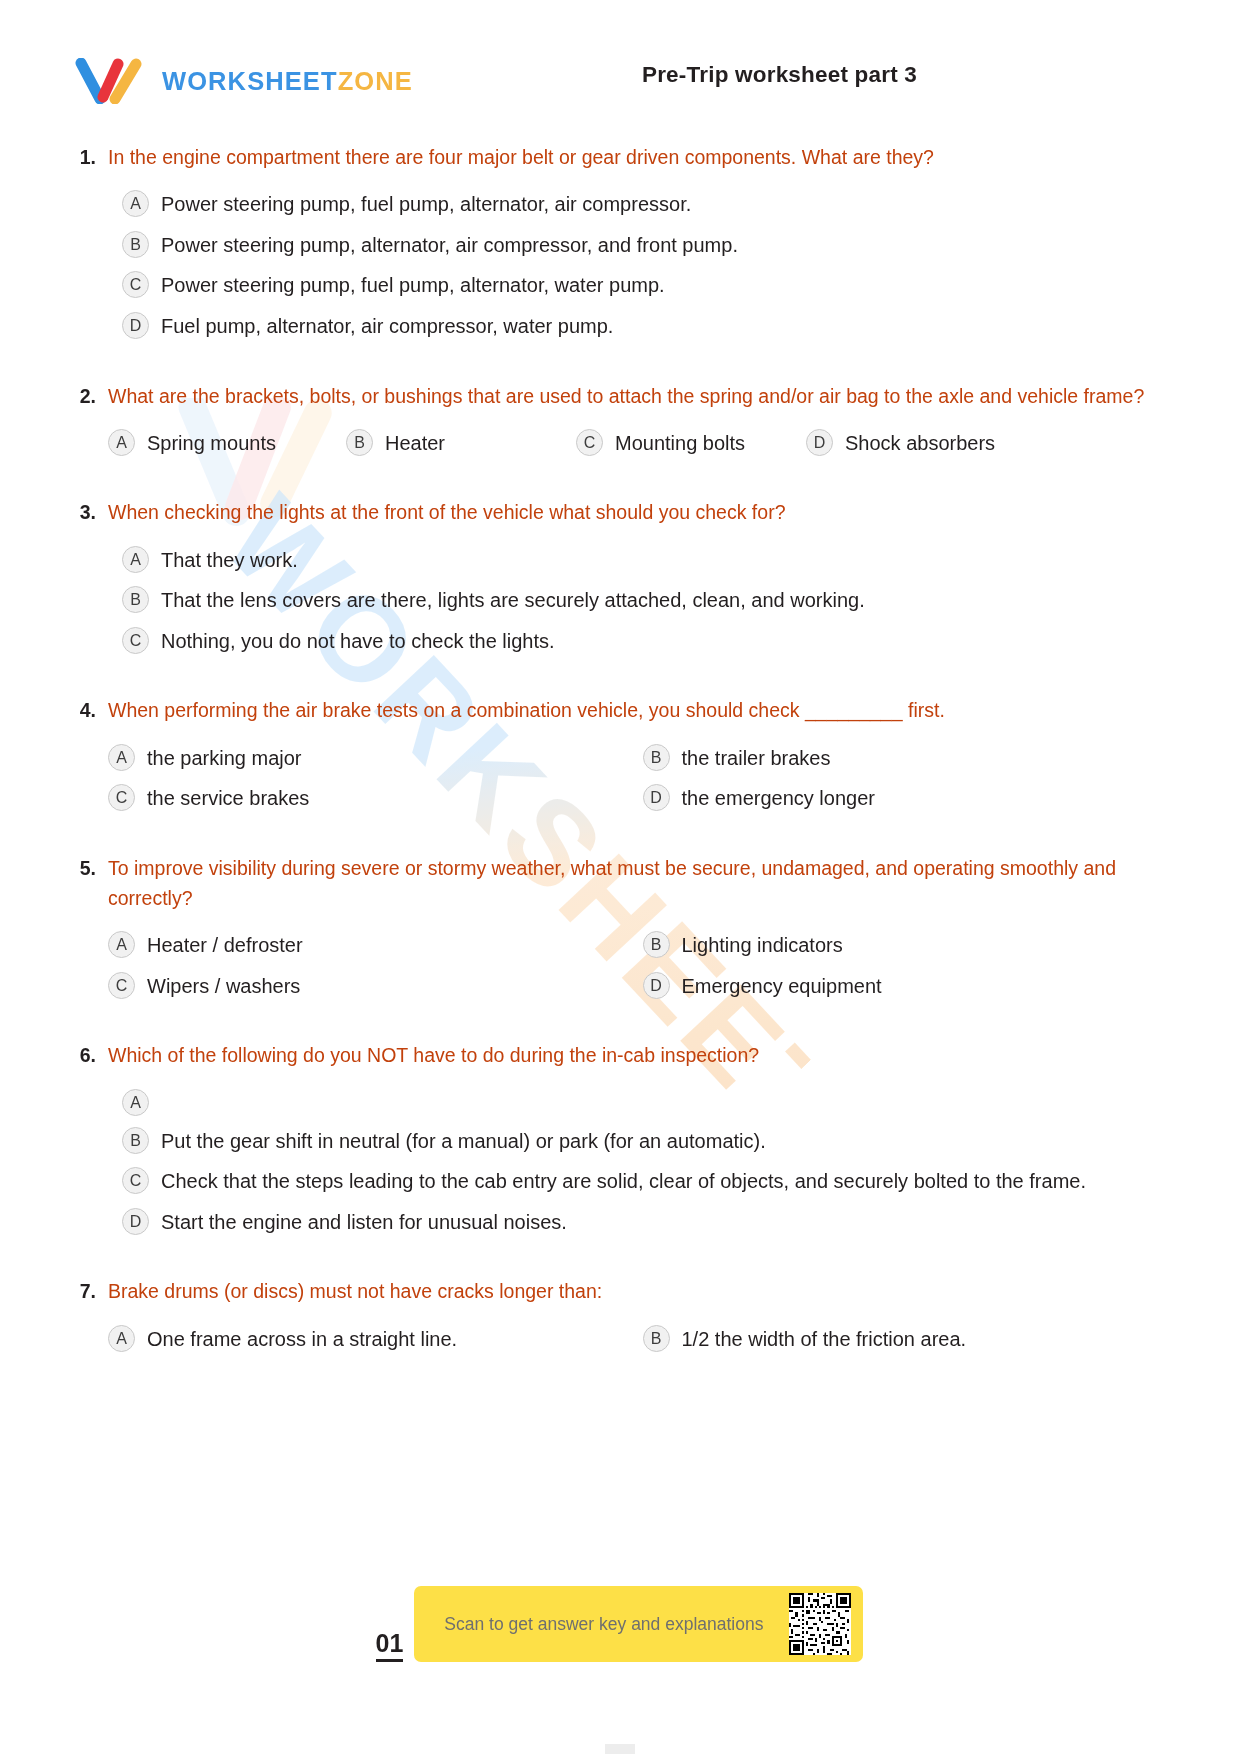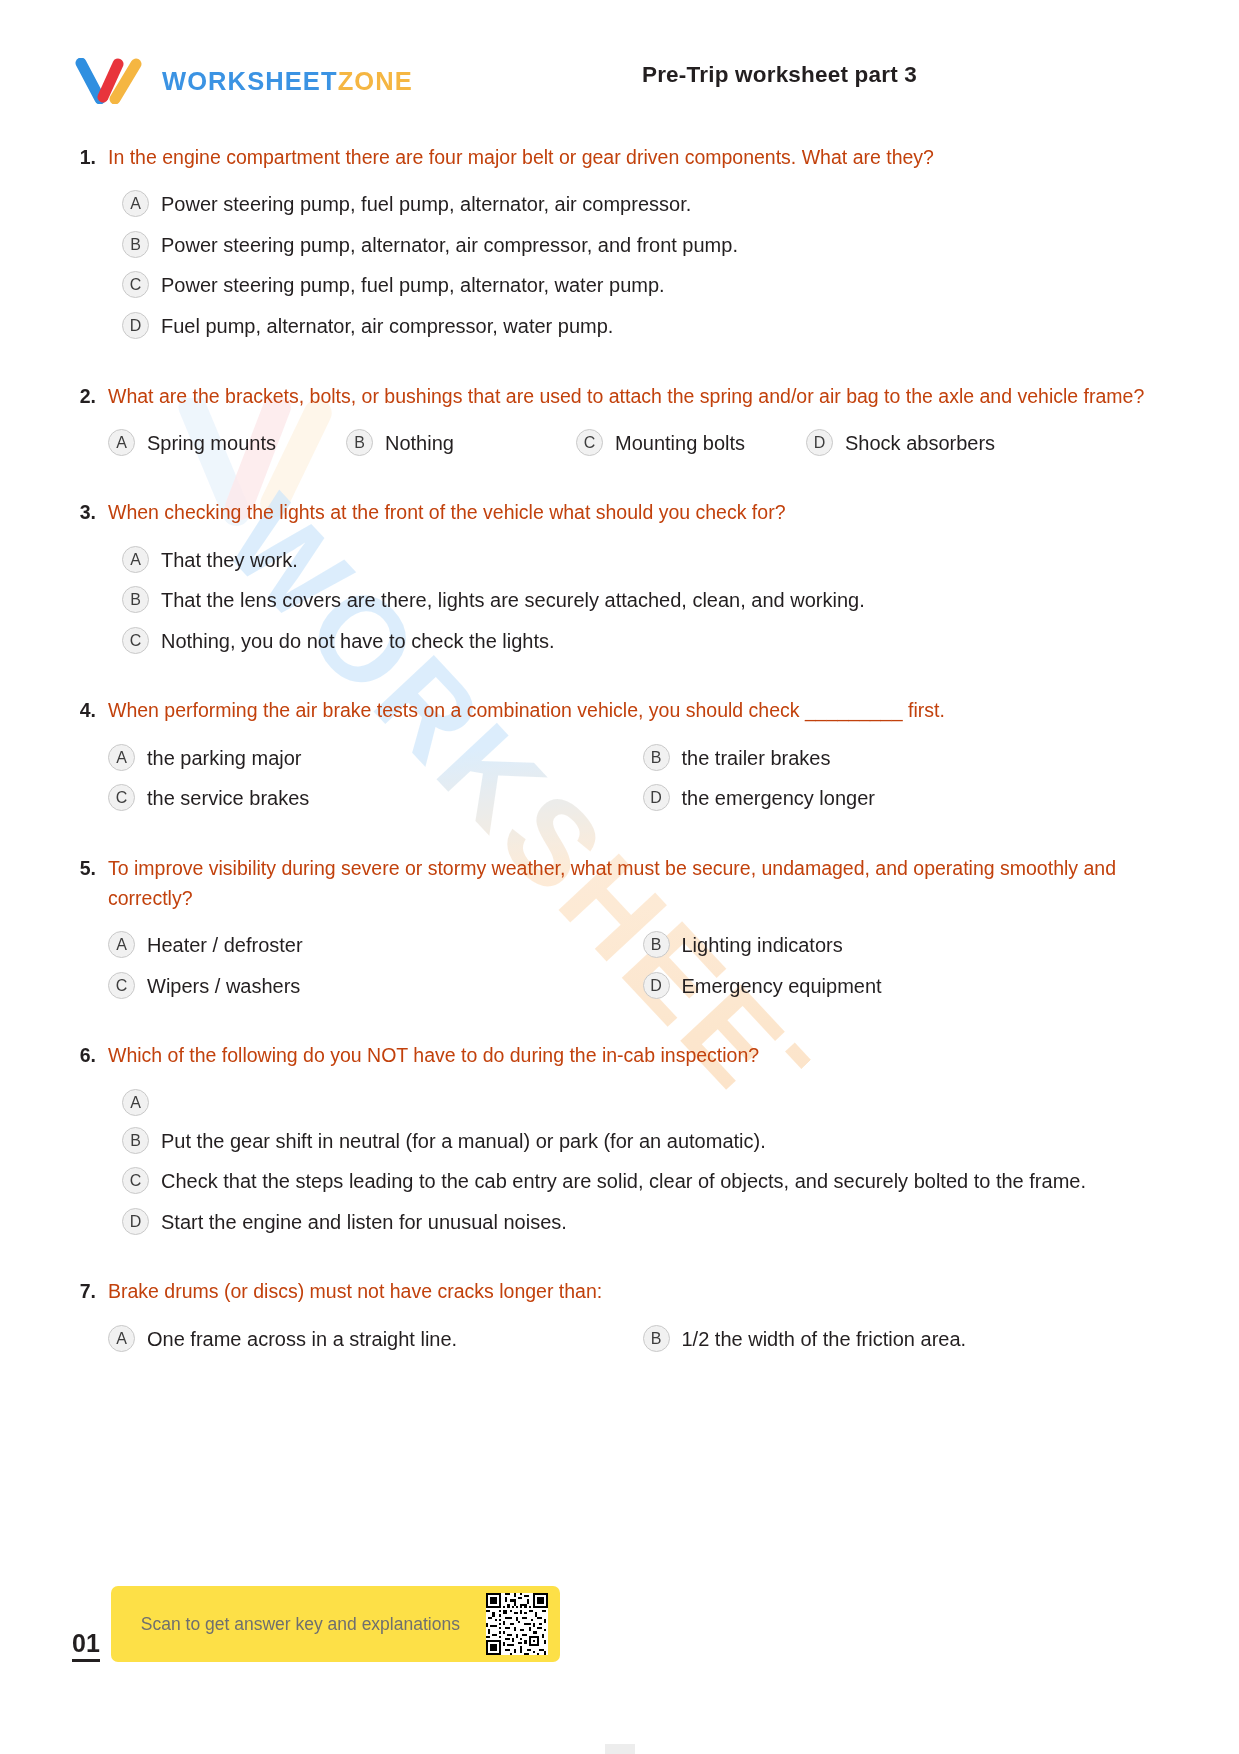--- a/index.html
+++ b/index.html
@@ -160,21 +160,21 @@
 
   
   .footer {
     position: absolute;
     left: 0; right: 0;
     bottom: 92px;
     z-index: 2;
     padding: 0 72px;
     display: flex;
     align-items: flex-end;
-    justify-content: flex-start;
+    justify-content: center;
     gap: 11px;
   }
   .page-no {
     font-size: 25px;
     font-weight: 700;
     color: #231f20;
     border-bottom: 3px solid #231f20;
     line-height: 1.2;
     padding-bottom: 1px;
   }
@@ -259,21 +259,21 @@
         <div class="q-num">2.</div>
         <div class="q-body">
           <div class="q-text">What are the brackets, bolts, or bushings that are used to attach the spring and/or air bag to the axle and vehicle frame?</div>
           <div class="opts cols-4">
             <div class="opt">
               <span class="opt-letter">A</span>
               <span class="opt-text">Spring mounts</span>
             </div>
             <div class="opt">
               <span class="opt-letter">B</span>
-              <span class="opt-text">Nothing</span>
+              <span class="opt-text">Heater</span>
             </div>
             <div class="opt">
               <span class="opt-letter">C</span>
               <span class="opt-text">Mounting bolts</span>
             </div>
             <div class="opt">
               <span class="opt-letter">D</span>
               <span class="opt-text">Shock absorbers</span>
             </div>
           </div>

